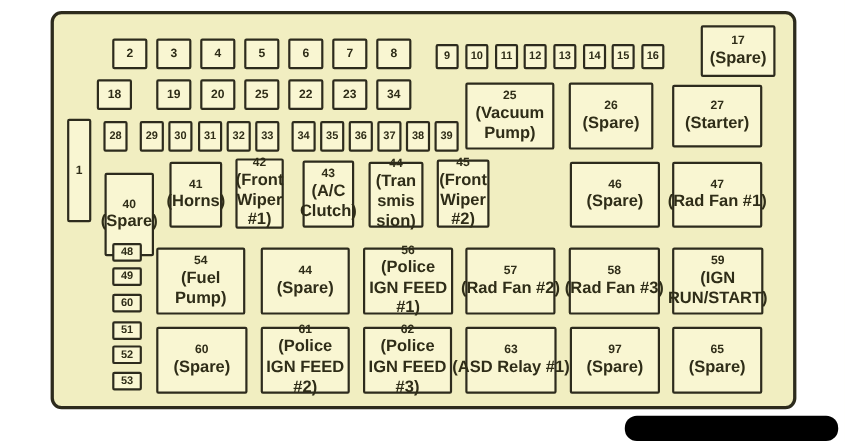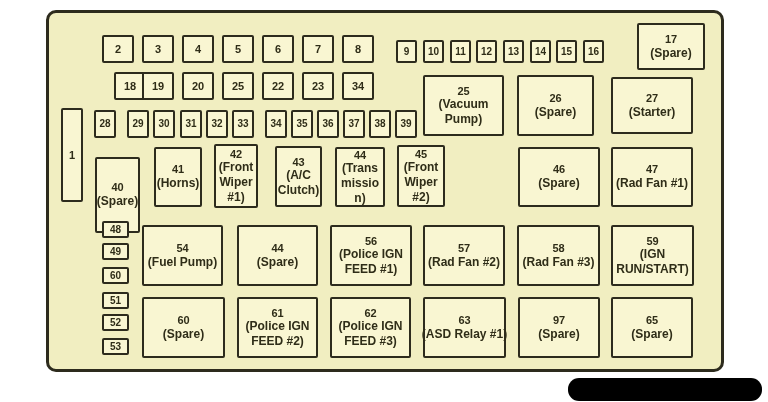--- a/index.html
+++ b/index.html
@@ -16,21 +16,21 @@
   .stage{position:relative;width:768px;height:402px;background:var(--page-bg);overflow:hidden;}
   .panel{position:absolute;left:46px;top:10px;width:678px;height:362px;
          background:var(--panel-fill);border:3px solid var(--line);
          border-radius:10px;box-sizing:border-box;}
   .fuse{position:absolute;background:var(--box-fill);border:2px solid var(--line);
         box-sizing:border-box;display:flex;flex-direction:column;align-items:center;
         justify-content:center;text-align:center;color:var(--ink);font-weight:700;
         border-radius:2px;}
   .num{font-size:11px;line-height:1.15;}
   .tick .num{font-size:10px;}
-  .flabel{font-size:12px;line-height:1.22;padding:0 2px;}
+  .flabel{font-size:15px;line-height:1.22;padding:0 2px;}
   .ba .flabel{overflow-wrap:anywhere;word-break:break-word;}
   .nw .flabel{white-space:nowrap;}
   .wm{position:absolute;left:568px;top:378px;width:194px;height:23px;
       background:var(--wm-bg);border-radius:11px;display:flex;align-items:center;
       justify-content:center;}
   .wm span{color:var(--wm-ink);font-size:10px;font-weight:700;letter-spacing:1.4px;margin-top:37px;}
 </style>
 </head>
 <body>
 
@@ -82,21 +82,21 @@
     </div>
   <div class="fuse tick" style="left:583px;top:40px;width:21px;height:23px">
       <span class="num">16</span>
     </div>
 
   <div class="fuse" style="left:637px;top:23px;width:68px;height:47px">
     <span class="num">17</span>
     <span class="flabel">(Spare)</span>
   </div>
 
-  <div class="fuse" style="left:114px;top:72px;width:32px;height:28px">
+  <div class="fuse" style="left:88px;top:72px;width:32px;height:28px">
       <span class="num">18</span>
     </div>
   <div class="fuse" style="left:142px;top:72px;width:32px;height:28px">
       <span class="num">19</span>
     </div>
   <div class="fuse" style="left:182px;top:72px;width:32px;height:28px">
       <span class="num">20</span>
     </div>
   <div class="fuse" style="left:222px;top:72px;width:32px;height:28px">
       <span class="num">25</span>

